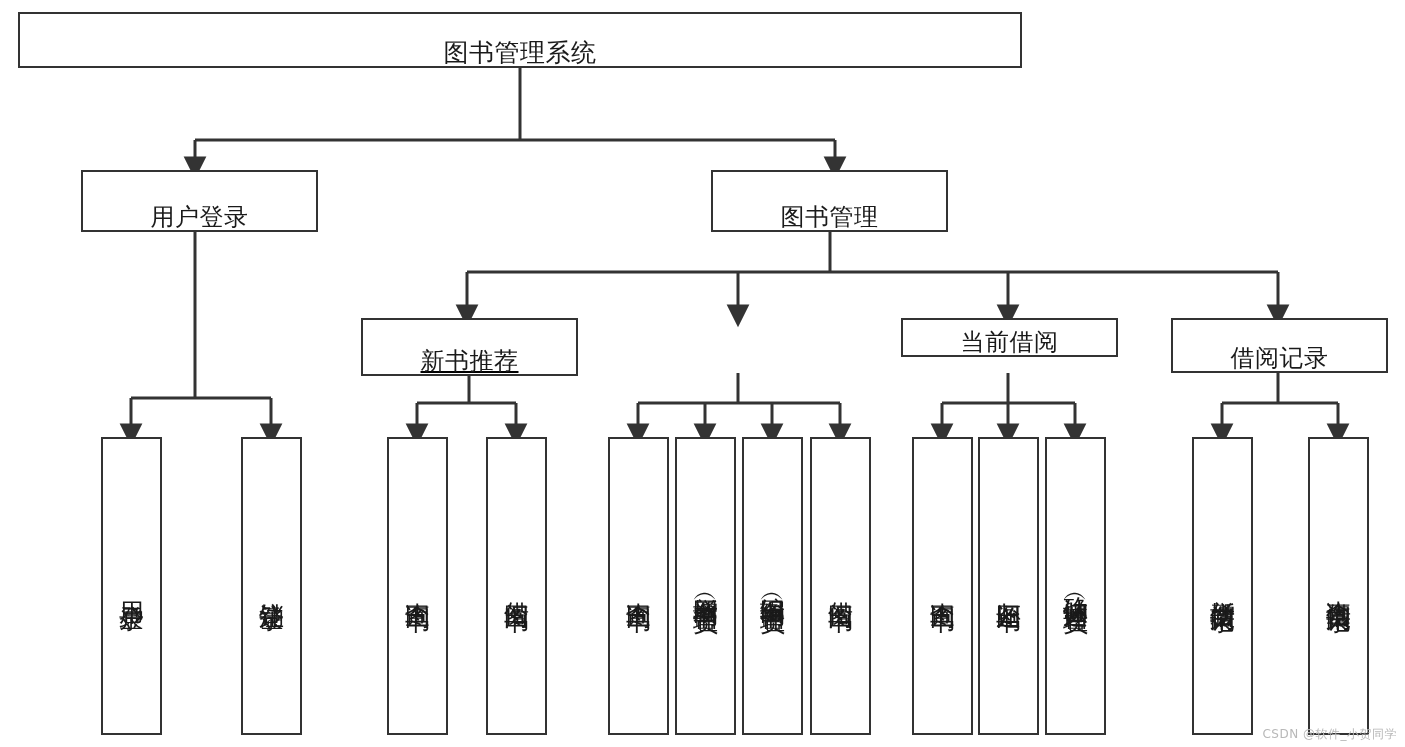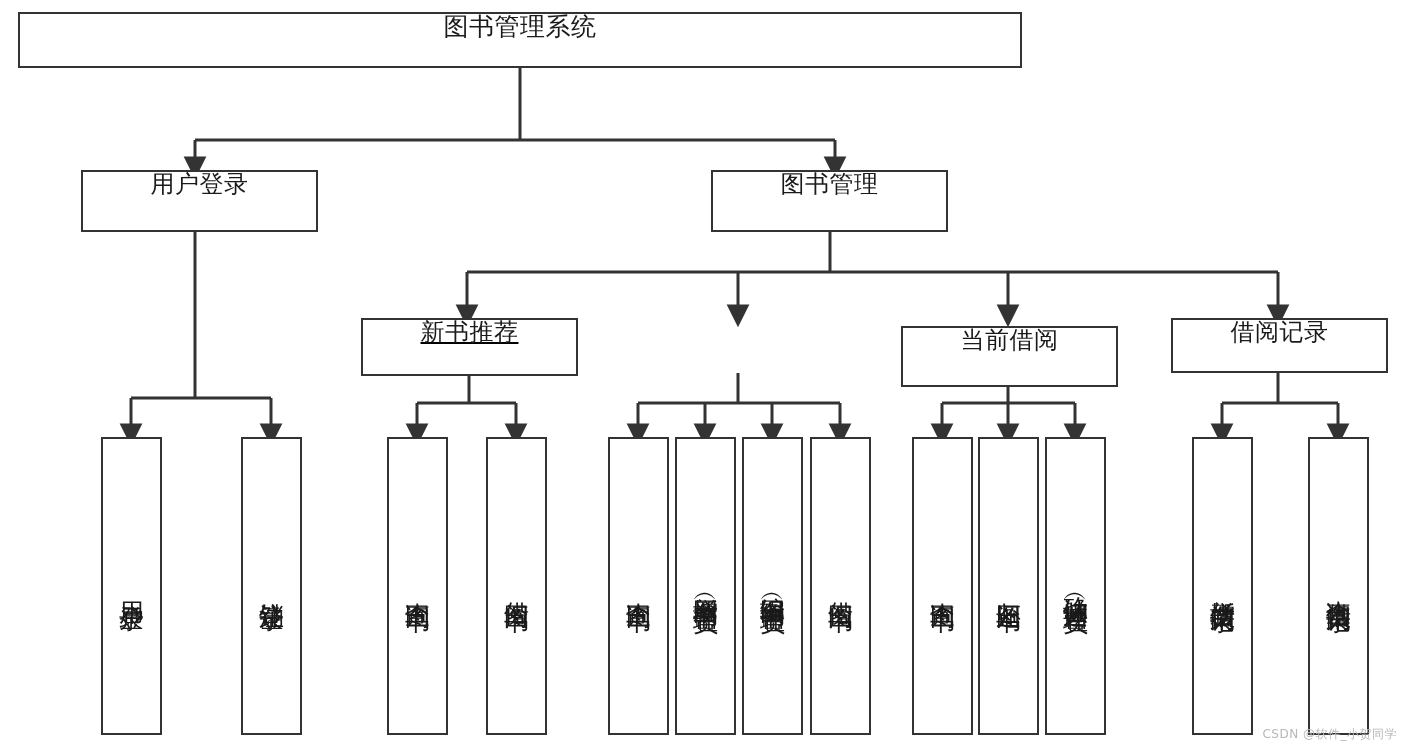--- a/index.html
+++ b/index.html
@@ -26,21 +26,21 @@
     width: 1405px;
     height: 747px;
     pointer-events: none;
   }
   .node {
     position: absolute;
     box-sizing: border-box;
     background: #ffffff;
     border: 2px solid #333333;
     display: flex;
-    align-items: flex-start;
+    align-items: flex-end;
     justify-content: center;
     overflow: hidden;
   }
   .node .node-label {
     color: #1a1a1a;
     text-align: center;
     line-height: 1.06;
     white-space: nowrap;
     letter-spacing: 0.5px;
   }
@@ -137,21 +137,21 @@
   <div class="node horizontal" style="left:81px; top:170px; width:237px; height:62px;">
     <span class="node-label">用户登录</span>
   </div>
   <div class="node horizontal" style="left:711px; top:170px; width:237px; height:62px;">
     <span class="node-label">图书管理</span>
   </div>
 
   <div class="node horizontal" style="left:361px; top:318px; width:217px; height:58px;text-decoration:underline;">
     <span class="node-label">新书推荐</span>
   </div>
-  <div class="node horizontal" style="left:901px; top:326px; width:217px; height:61px;">
+  <div class="node horizontal" style="left:901px; top:318px; width:217px; height:39px;">
     <span class="node-label">当前借阅</span>
   </div>
   <div class="node horizontal" style="left:1171px; top:318px; width:217px; height:55px;">
     <span class="node-label">借阅记录</span>
   </div>
 
   <div class="node vertical" style="left:101px; top:437px; width:61px; height:298px;">
     <span class="node-label">用户登录</span>
   </div>
   <div class="node vertical" style="left:241px; top:437px; width:61px; height:298px;">

